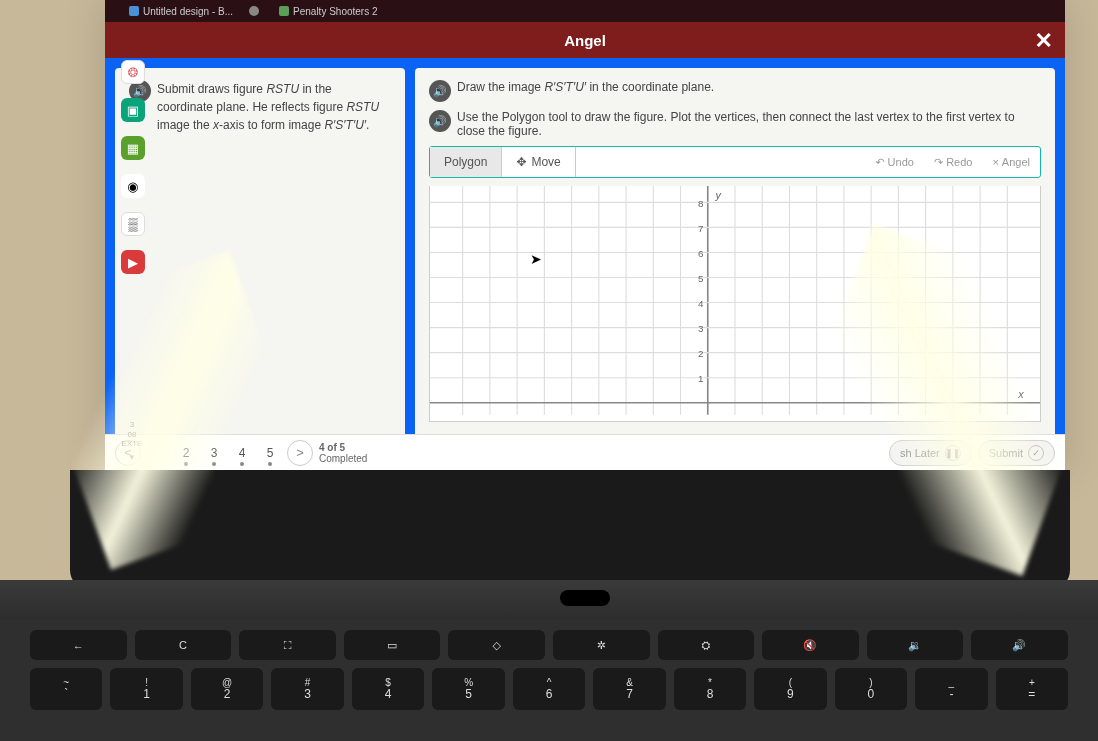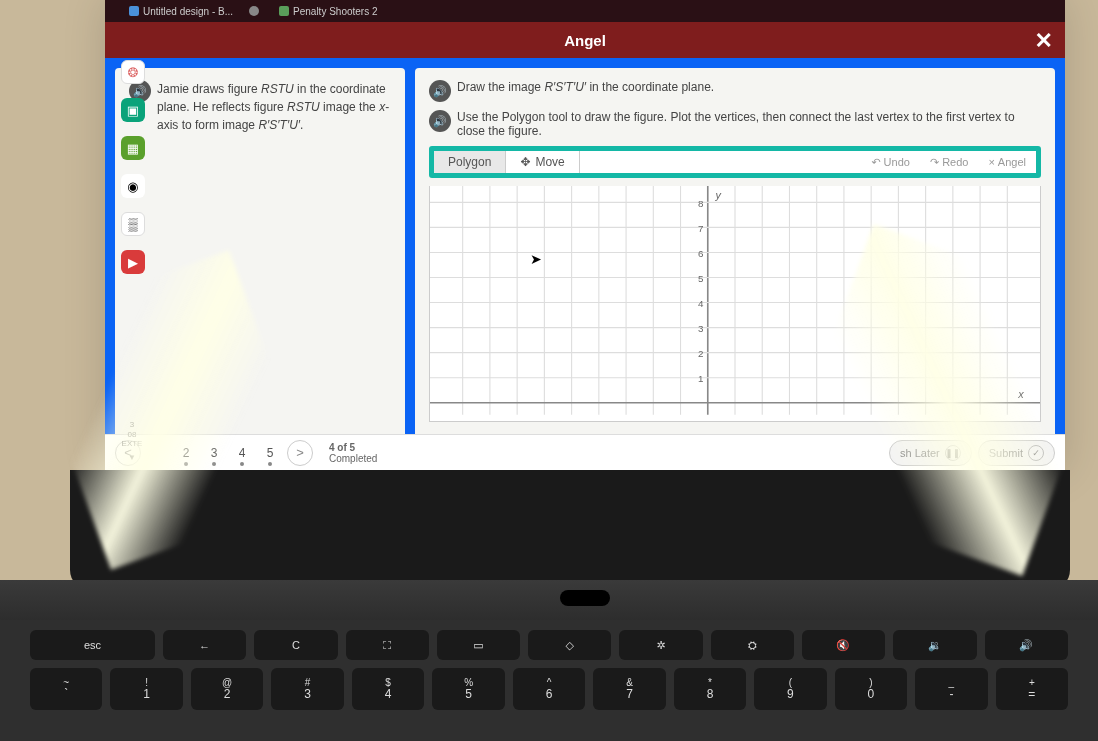--- a/index.html
+++ b/index.html
@@ -11,37 +11,37 @@
   .tab-icon.g { background: #5a9e5a; }
   .header-bar { height: 36px; background: #7f1d1d; color: #fff; display: flex; align-items: center; justify-content: center; position: relative; font-weight: bold; font-size: 15px; }
   .close-x { position: absolute; right: 12px; top: 6px; font-size: 22px; cursor: pointer; font-weight: bold; }
   .work-area { background: #0a63f5; padding: 10px 10px 0 10px; height: calc(100% - 22px - 36px - 36px); display: flex; gap: 10px; }
   .left-panel { width: 290px; background: #f5f5f2; border-radius: 4px 4px 0 0; padding: 12px 14px; font-size: 12px; color: #444; line-height: 1.5; }
   .right-panel { flex: 1; background: #f5f5f2; border-radius: 4px 4px 0 0; padding: 12px 14px; font-size: 12px; color: #444; display: flex; flex-direction: column; gap: 8px; }
   .audio-btn { display: inline-flex; width: 22px; height: 22px; border-radius: 50%; background: #555; color: #fff; align-items: center; justify-content: center; font-size: 11px; margin-right: 6px; vertical-align: middle; cursor: pointer; }
   .prompt-row { display: flex; align-items: flex-start; }
   .prompt-text { flex: 1; }
   .italic-var { font-style: italic; font-family: Liberation Sans, sans-serif; }
-  .tool-row { display: flex; align-items: center; background: #fff; border: 5px solid #14b8a6; border-radius: 3px; height: 32px; justify-content: flex-end; }
+  .tool-row { display: flex; align-items: center; background: #fff; border: 1px solid #14b8a6; border-radius: 3px; height: 32px; justify-content: flex-end; }
   .tool-btn { padding: 0 14px; height: 100%; display: flex; align-items: center; border-right: 1px solid #ccc; font-size: 12px; color: #555; cursor: pointer; gap: 5px; }
   .tool-btn.active { background: #e8e8e8; }
   .tool-spacer { flex: 1; }
   .tool-action { padding: 0 10px; color: #999; font-size: 11px; cursor: pointer; display: flex; align-items: center; gap: 3px; }
   .graph-box { flex: 1; background: #fff; border: 1px solid #ccc; border-top: none; position: relative; overflow: hidden; }
   .grid { position: absolute; inset: 0; }
   .grid line { stroke: #ddd; stroke-width: 1; }
   .grid line.axis { stroke: #888; stroke-width: 1.5; }
   .grid text { font-size: 10px; fill: #666; font-style: italic; }
   .grid .ticklabel { font-style: normal; font-size: 9px; }
   .cursor-arrow { position: absolute; left: 100px; top: 65px; font-size: 14px; color: #000; }
   .footer-bar { height: 36px; background: #fff; border-top: 1px solid #ddd; display: flex; align-items: center; padding: 0 10px; gap: 6px; font-size: 12px; color: #555; }
   .nav-btn { width: 26px; height: 26px; border: 1px solid #ccc; border-radius: 50%; display: flex; align-items: center; justify-content: center; cursor: pointer; background: #fff; font-size: 13px; color: #888; }
   .page-num { width: 22px; text-align: center; cursor: pointer; position: relative; }
   .page-num .dot { position: absolute; bottom: -6px; left: 50%; transform: translateX(-50%); width: 4px; height: 4px; border-radius: 50%; background: #888; }
-  .progress-text { margin-left: 10px; font-size: 10px; line-height: 1.1; color: #666; }
+  .progress-text { font-size: 10px; line-height: 1.1; color: #666; }
   .footer-spacer { flex: 1; }
   .footer-action { padding: 4px 10px; border: 1px solid #ccc; border-radius: 14px; background: #f3f3f3; color: #888; font-size: 11px; cursor: pointer; display: flex; align-items: center; gap: 5px; }
   .footer-action .circ { width: 16px; height: 16px; border: 1px solid #bbb; border-radius: 50%; display: inline-flex; align-items: center; justify-content: center; font-size: 9px; }
   .left-dock { position: absolute; left: 118px; top: 60px; width: 30px; display: flex; flex-direction: column; gap: 14px; align-items: center; }
   .dock-icon { width: 24px; height: 24px; border-radius: 6px; display: flex; align-items: center; justify-content: center; font-size: 13px; }
   .ext-label { position: absolute; left: 112px; top: 420px; font-size: 8px; color: #777; text-align: center; width: 40px; line-height: 1.2; }
   .laptop-bezel { position: absolute; left: 70px; top: 470px; width: 1000px; height: 120px; background: #1a1a1a; border-radius: 0 0 20px 20px; }
   .laptop-hinge { position: absolute; left: 0; top: 580px; width: 1098px; height: 50px; background: linear-gradient(#3a3a3a, #2a2a2a); }
   .camera { position: absolute; left: 560px; top: 590px; width: 50px; height: 16px; background: #000; border-radius: 10px; }
   .keyboard { position: absolute; left: 0; top: 620px; width: 1098px; height: 121px; background: #2f2f2f; padding: 10px 30px; }
@@ -76,21 +76,21 @@
   <div class="header-bar">
     <span>Angel</span>
     <span class="close-x">✕</span>
   </div>
 
   <div class="work-area">
     <div class="left-panel">
       <div class="prompt-row">
         <span class="audio-btn">🔊</span>
         <div class="prompt-text">
-          <span>Jamie draws figure </span><span class="italic-var">RSTU</span><span> in the coordinate plane. He reflects figure </span><span class="italic-var">RSTU</span><span> image the </span><span class="italic-var">x</span><span>-axis to form image </span><span class="italic-var">R′S′T′U′</span><span>.</span>
+          <span>Submit draws figure </span><span class="italic-var">RSTU</span><span> in the coordinate plane. He reflects figure </span><span class="italic-var">RSTU</span><span> image the </span><span class="italic-var">x</span><span>-axis to form image </span><span class="italic-var">R′S′T′U′</span><span>.</span>
         </div>
       </div>
     </div>
 
     <div class="right-panel">
       <div class="prompt-row">
         <span class="audio-btn">🔊</span>
         <div class="prompt-text">
           <span>Draw the image </span><span class="italic-var">R′S′T′U′</span><span> in the coordinate plane.</span>
         </div>
@@ -213,21 +213,20 @@
   <div style="margin-top:4px">▼</div>
   <div style="margin-top:6px">•</div>
 </div>
 
 <div class="laptop-bezel"></div>
 <div class="laptop-hinge"></div>
 <div class="camera"></div>
 
 <div class="keyboard">
   <div class="key-row">
-    <div class="key small wide">esc</div>
     <div class="key small">←</div>
     <div class="key small">C</div>
     <div class="key small">⛶</div>
     <div class="key small">▭</div>
     <div class="key small">◇</div>
     <div class="key small">✲</div>
     <div class="key small">⛭</div>
     <div class="key small">🔇</div>
     <div class="key small">🔉</div>
     <div class="key small">🔊</div>

